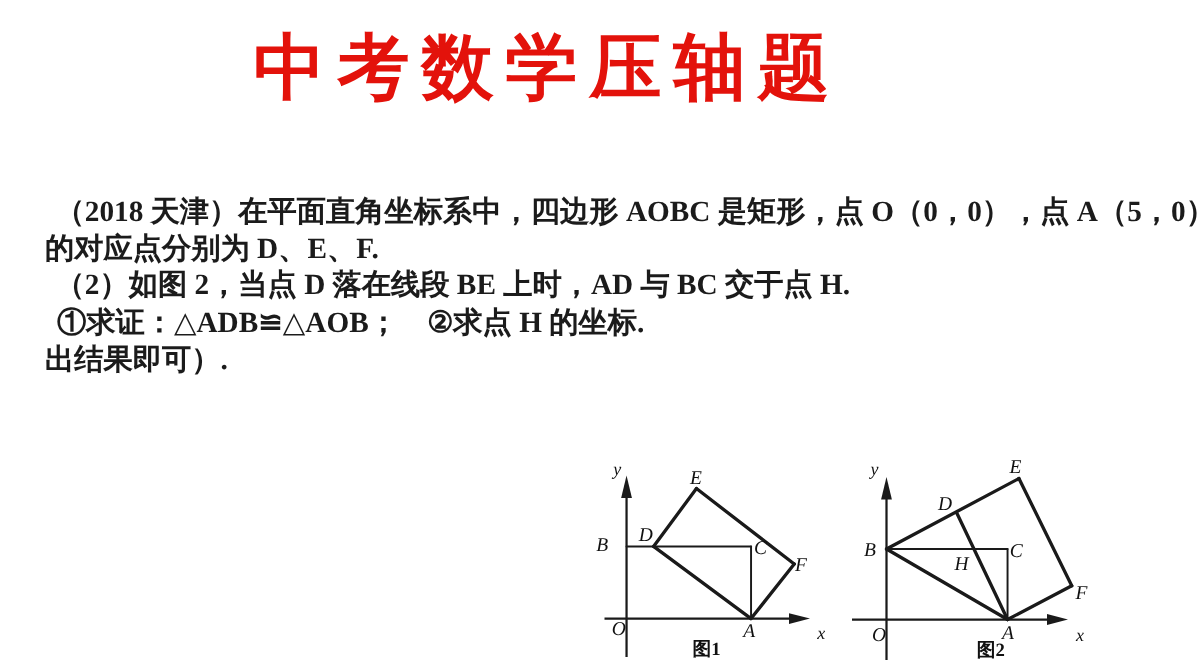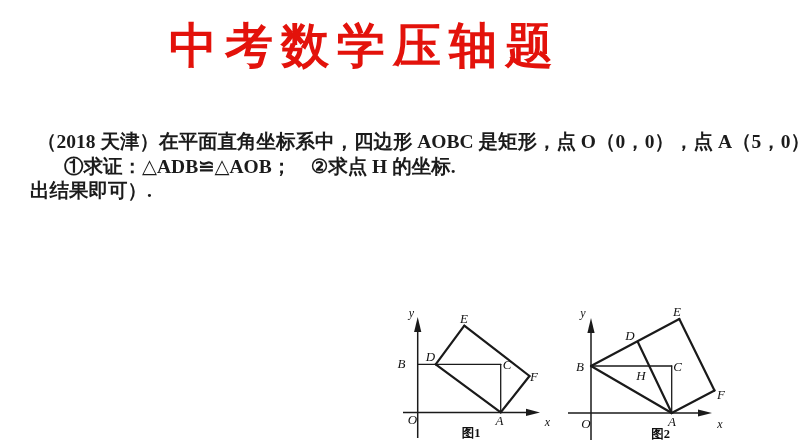--- a/index.html
+++ b/index.html
@@ -11,21 +11,21 @@
     position:absolute; top:20px; left:0; width:730px; margin:0;
     text-align:center; font-size:48px; line-height:52px; font-weight:bold;
     color:#e3120b; letter-spacing:8px;
   }
   .problem {
     position:absolute; left:30px; top:130px; width:764px;
     color:#1b1b1b; font-size:19.5px; line-height:24.7px; font-weight:600;
   }
   .tline { white-space:nowrap; height:24.7px; }
   .tline.indent1 { padding-left:7px; }
-  .tline.indent2 { padding-left:8px;margin-left:26px; }
+  .tline.indent2 { padding-left:8px; }
   .fig { position:absolute; }
   #fig1 { left:393px; top:304px; }
   #fig2 { left:563px; top:302px; }
   svg text { font-family:"Liberation Serif","DejaVu Serif",serif; }
   .pl  { font-size:13px; font-style:italic; fill:#111111; text-anchor:middle; }
   .al  { font-size:12px; font-style:italic; fill:#111111; text-anchor:middle; }
   .cap { font-size:12.5px; font-weight:bold; font-style:normal; fill:#111111; text-anchor:middle; }
   .thin { stroke:#1a1a1a; stroke-width:1.3; fill:none; stroke-linecap:round; }
   .bold { stroke:#1a1a1a; stroke-width:2.2; fill:none; stroke-linecap:round; }
   .axis { stroke:#1a1a1a; stroke-width:1.5; fill:none; }
@@ -33,20 +33,22 @@
 </style>
 </head>
 <body>
 
 <div class="page">
 
   <h1 class="title">中考数学压轴题</h1>
 
   <div class="problem">
     <div class="tline indent1">（2018 天津）在平面直角坐标系中，四边形 AOBC 是矩形，点 O（0，0），点 A（5，0），</div>
+    <div class="tline">的对应点分别为 D、E、F.</div>
+    <div class="tline indent1">（2）如图 2，当点 D 落在线段 BE 上时，AD 与 BC 交于点 H.</div>
     <div class="tline indent2">①求证：△ADB≌△AOB；　②求点 H 的坐标.</div>
     <div class="tline">出结果即可）.</div>
   </div>
 
   <svg id="fig1" class="fig" width="170" height="144" viewBox="0 0 170 144">
 
     <line class="axis" x1="24.7" y1="20" x2="24.7" y2="134"></line>
     <line class="axis" x1="10" y1="108.4" x2="140" y2="108.4"></line>
     <polygon class="ah" points="24.7,13 21.1,28 28.3,28"></polygon>
     <polygon class="ah" points="147,108.4 133,104.8 133,112"></polygon>

